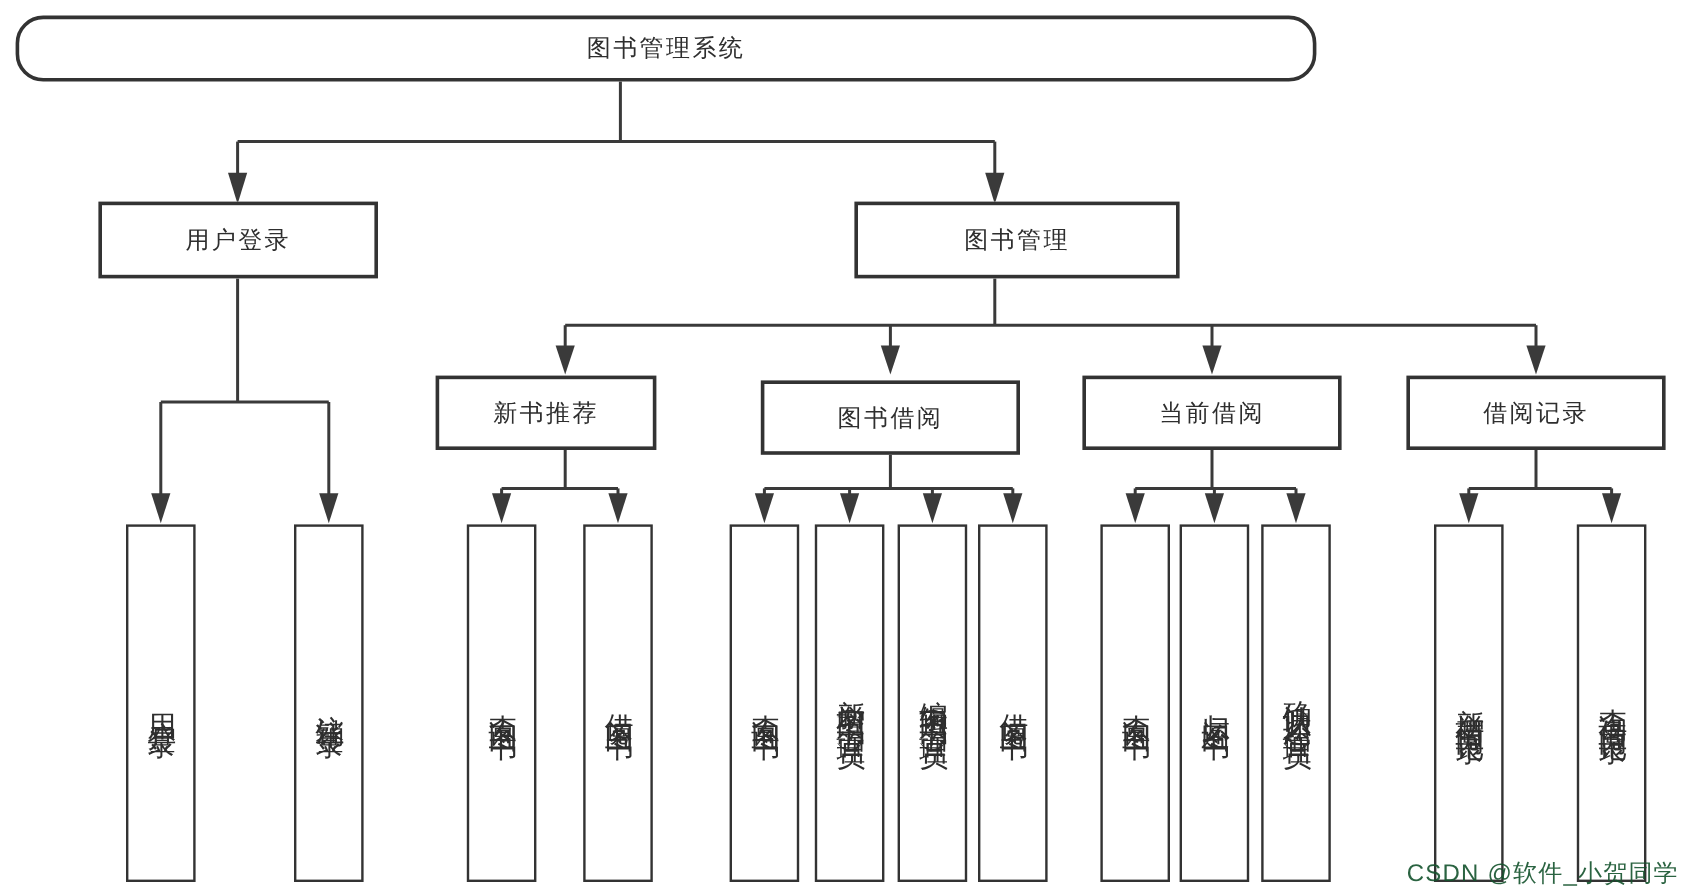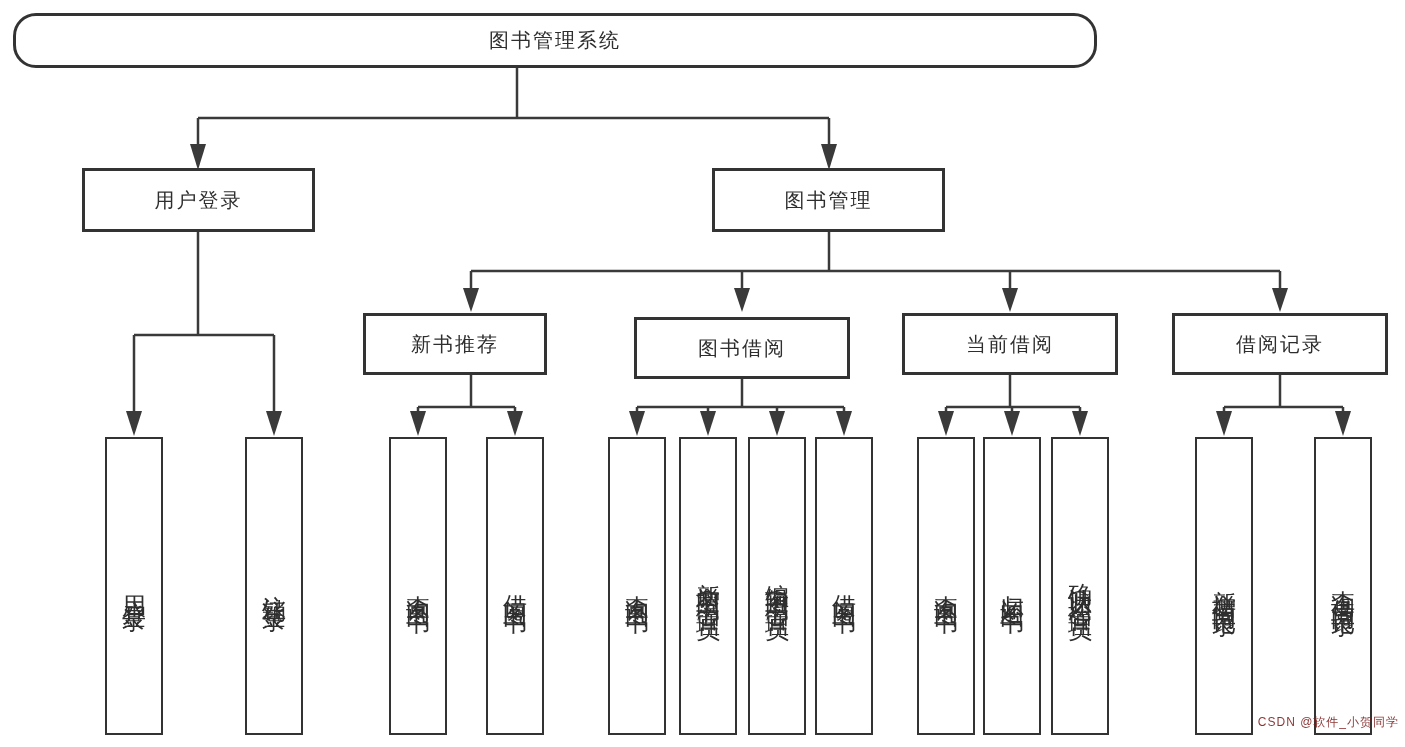--- a/index.html
+++ b/index.html
@@ -38,22 +38,22 @@
   .leaf .vtext {
     writing-mode: vertical-rl;
     letter-spacing: 5px;
     line-height: 1;
     white-space: nowrap;
   }
   .watermark {
     position: absolute;
     right: 6px;
     top: 714px;
-    font-size: 12px;
-    color: #7f1d1d;
+    font-size: 20px;
+    color: #14532d;
     opacity: 0.9;
     letter-spacing: 1px;
     white-space: nowrap;
   }
 </style>
 </head>
 <body>
 
 <div class="canvas">
 
@@ -130,21 +130,21 @@
     </g>
   </svg>
 
   <div class="box" style="left:13px; top:13px; width:1084px; height:55px;border-radius:23px;">
     <span>图书管理系统</span>
   </div>
 
   <div class="box" style="left:82px; top:168px; width:233px; height:64px;">
     <span>用户登录</span>
   </div>
-  <div class="box" style="left:712px; top:168px; width:233px; height:64px;">
+  <div class="box" style="left:712px; top:168px; width:271px; height:64px;">
     <span>图书管理</span>
   </div>
 
   <div class="box" style="left:363px; top:313px; width:184px; height:62px;">
     <span>新书推荐</span>
   </div>
   <div class="box" style="left:634px; top:317px; width:216px; height:62px;">
     <span>图书借阅</span>
   </div>
   <div class="box" style="left:1172px; top:313px; width:216px; height:62px;">

